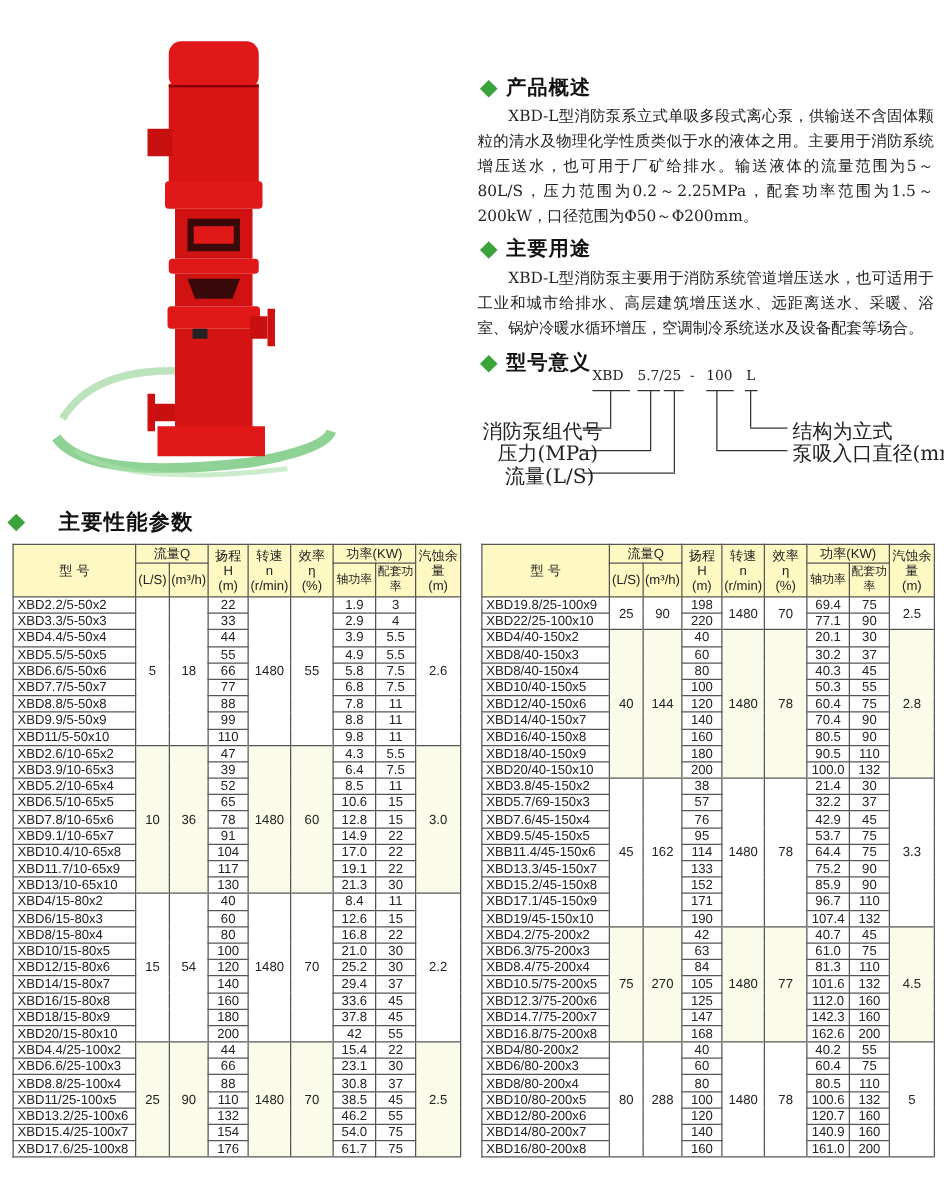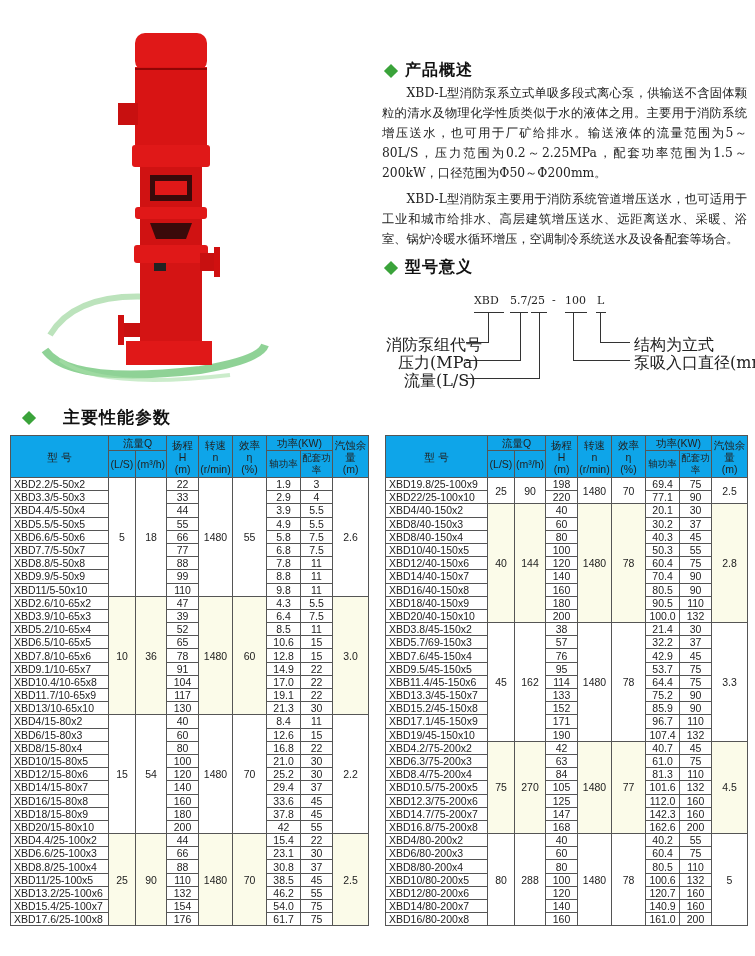--- a/index.html
+++ b/index.html
@@ -20,28 +20,28 @@
   .para {
     font-size: 12.3px; line-height: 20px; text-indent: 2em; color: #222; margin: 2px 0 6px 0;
     font-family: "DejaVu Serif", serif; text-align: justify;
   }
 
   .model-diagram { position: absolute; left: 382px; top: 290px; width: 365px; height: 100px; font-size: 12px; }
   .model-diagram .code { position: absolute; top: 4px; font-size: 11px; }
   .model-diagram .lbl { position: absolute; font-size: 16px; white-space: nowrap; }
   .line { position: absolute; background: #333; }
 
-  .perf-title { position: absolute; left: 20px; top: 406px; gap: 24px; }
+  .perf-title { position: absolute; left: 4px; top: 406px; gap: 24px; }
   .tbl-wrap { position: absolute; top: 435px; }
   table.perf {
     border-collapse: collapse; font-family: "Liberation Sans", sans-serif; font-size: 10.5px;
     table-layout: fixed; border: 1.5px solid #555;
   }
   table.perf th {
-    background: #0ea5e9; border: 1px solid #555; font-weight: normal; text-align: center;
+    background: #fef9c3; border: 1px solid #555; font-weight: normal; text-align: center;
     line-height: 12px; padding: 1px 0; color: #222;
   }
   table.perf td {
     border-left: 1px solid #555; border-right: 1px solid #555; text-align: center;
     height: 13.2px; line-height: 12px; padding: 0; color: #222;
   }
   table.perf td.m { text-align: left; padding-left: 3px; border: 1px solid #555; white-space: nowrap; }
   table.perf td.b { border: 1px solid #555; }
   table.perf tr.gstart td { border-top: 1.5px solid #555; }
   table.perf tr.alt td { background: #fbfbe9; }
@@ -78,20 +78,24 @@
     <rect x="16" y="316" width="86" height="24" fill="#e01818"></rect>
   </svg>
 </div>
 
 <div class="right-text">
   <div class="sec-title">
     <span class="diamond"></span>
     <span>产品概述</span>
   </div>
   <p class="para">XBD-L型消防泵系立式单吸多段式离心泵，供输送不含固体颗粒的清水及物理化学性质类似于水的液体之用。主要用于消防系统增压送水，也可用于厂矿给排水。输送液体的流量范围为5～80L/S，压力范围为0.2～2.25MPa，配套功率范围为1.5～200kW，口径范围为Φ50～Φ200mm。</p>
+  <div class="sec-title">
+    <span class="diamond"></span>
+    <span>主要用途</span>
+  </div>
   <p class="para">XBD-L型消防泵主要用于消防系统管道增压送水，也可适用于工业和城市给排水、高层建筑增压送水、远距离送水、采暖、浴室、锅炉冷暖水循环增压，空调制冷系统送水及设备配套等场合。</p>
   <div class="sec-title" style="margin-top:8px">
     <span class="diamond"></span>
     <span>型号意义</span>
   </div>
 </div>
 
 <div class="model-diagram">
   <span class="code" style="left:92px">XBD</span>
   <span class="code" style="left:128px">5.7/</span>

